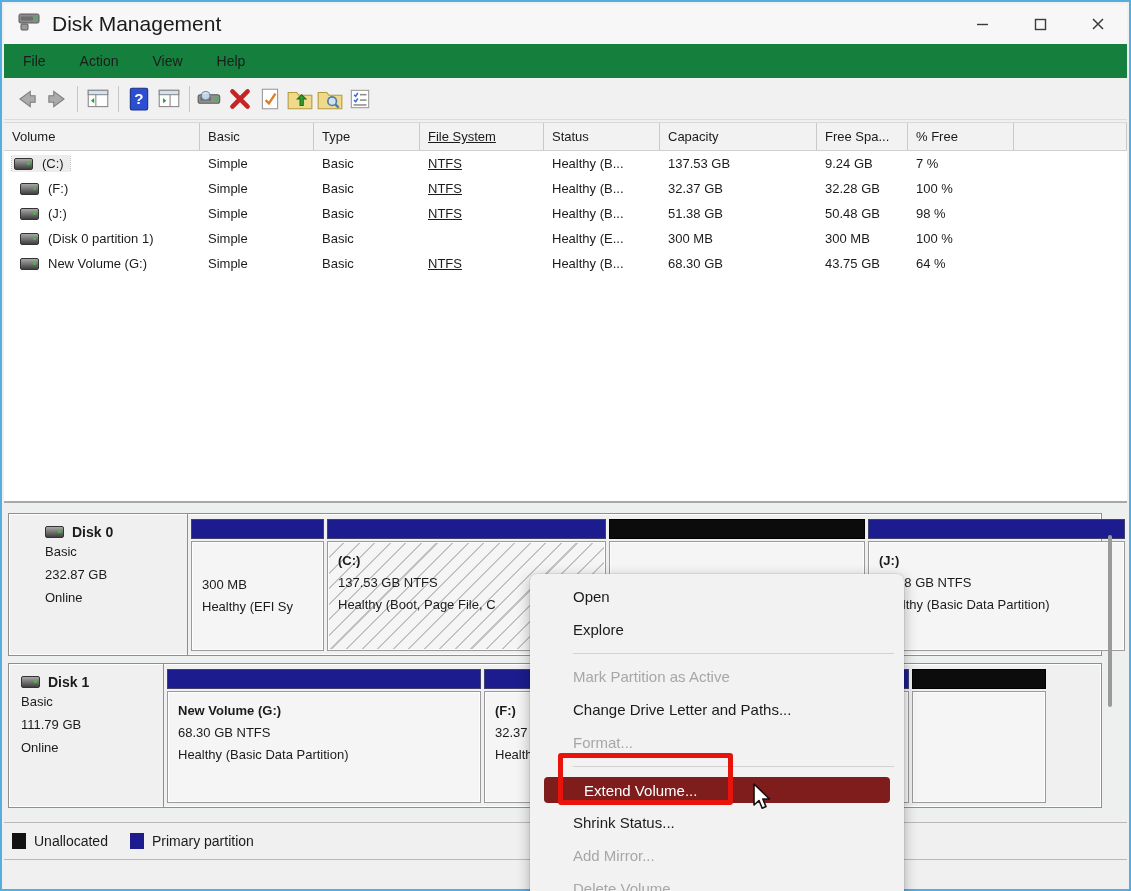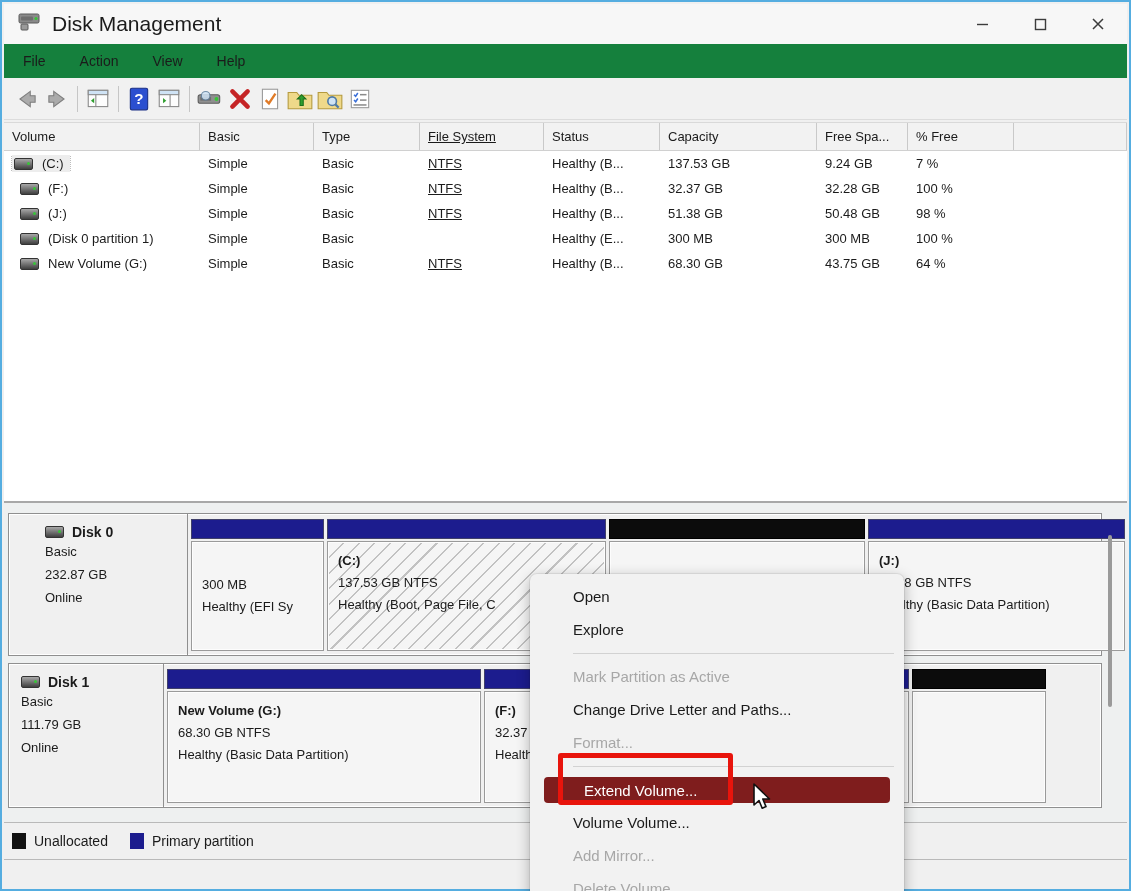--- a/index.html
+++ b/index.html
@@ -373,21 +373,21 @@
     <div class="msep">
         <div></div>
       </div>
     <div class="mi disabled">Mark Partition as Active</div>
     <div class="mi">Change Drive Letter and Paths...</div>
     <div class="mi disabled">Format...</div>
     <div class="msep">
         <div></div>
       </div>
     <div class="mi hl">Extend Volume...</div>
-    <div class="mi">Volume Volume...</div>
+    <div class="mi">Shrink Status...</div>
     <div class="mi disabled">Add Mirror...</div>
     <div class="mi disabled">Delete Volume...</div>
   </div>
 
   <div class="redbox"></div>
 
   <div class="cursor">
     <svg width="24" height="28" viewBox="0 0 24 28">
       <path d="M3 1 L3 22 L8 17.5 L11.2 25.2 L15 23.6 L11.8 16 L18.5 16 Z" fill="#ffffff" stroke="#111111" stroke-width="1.6" stroke-linejoin="round"></path>
     </svg>

